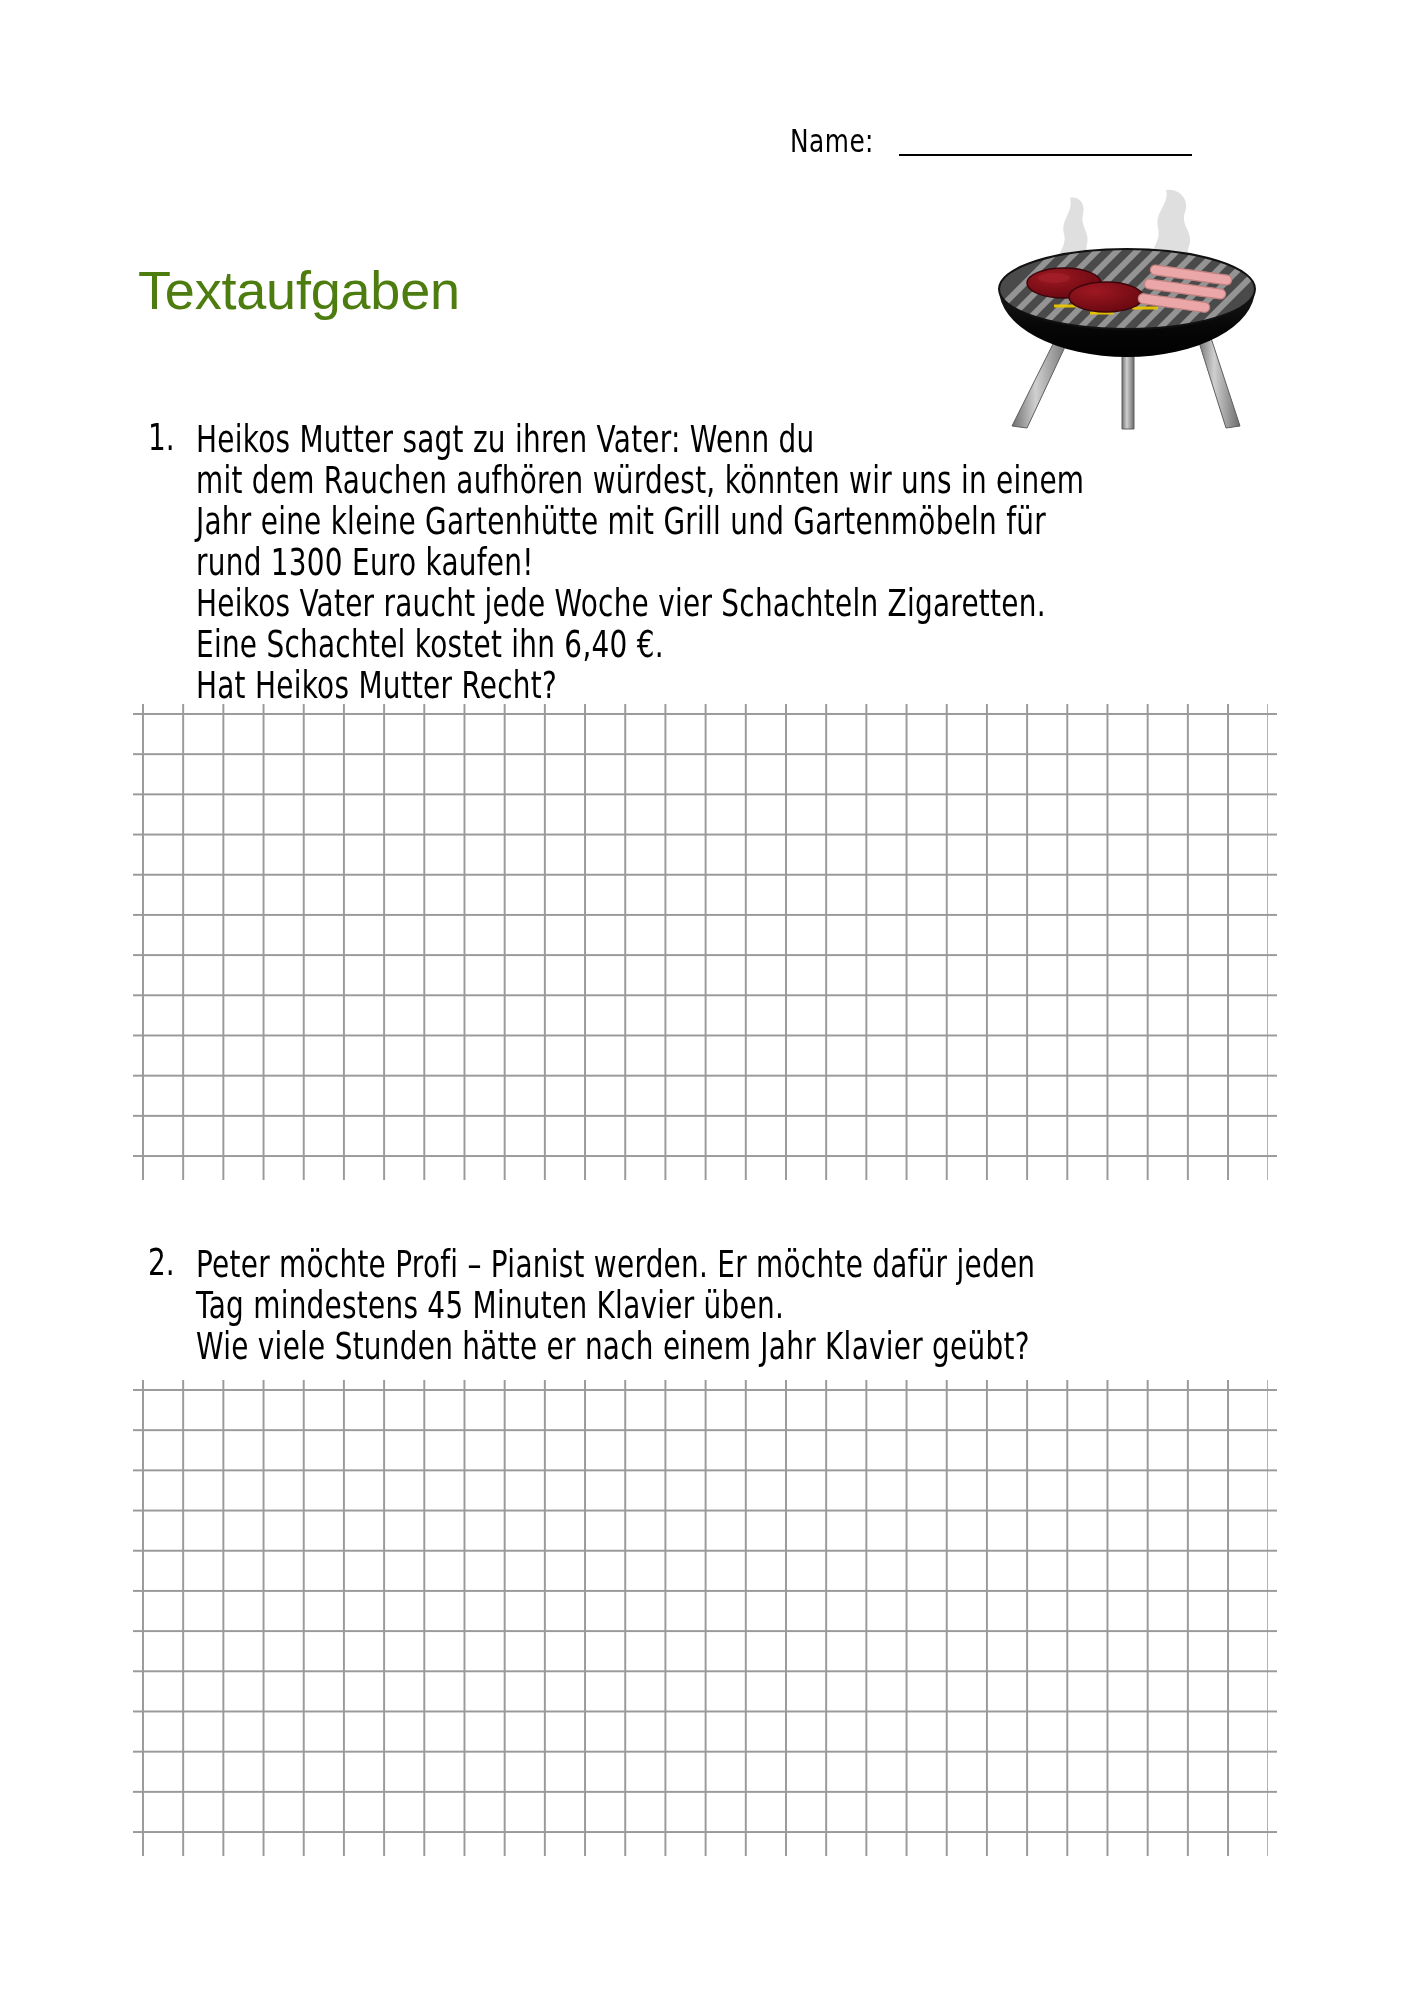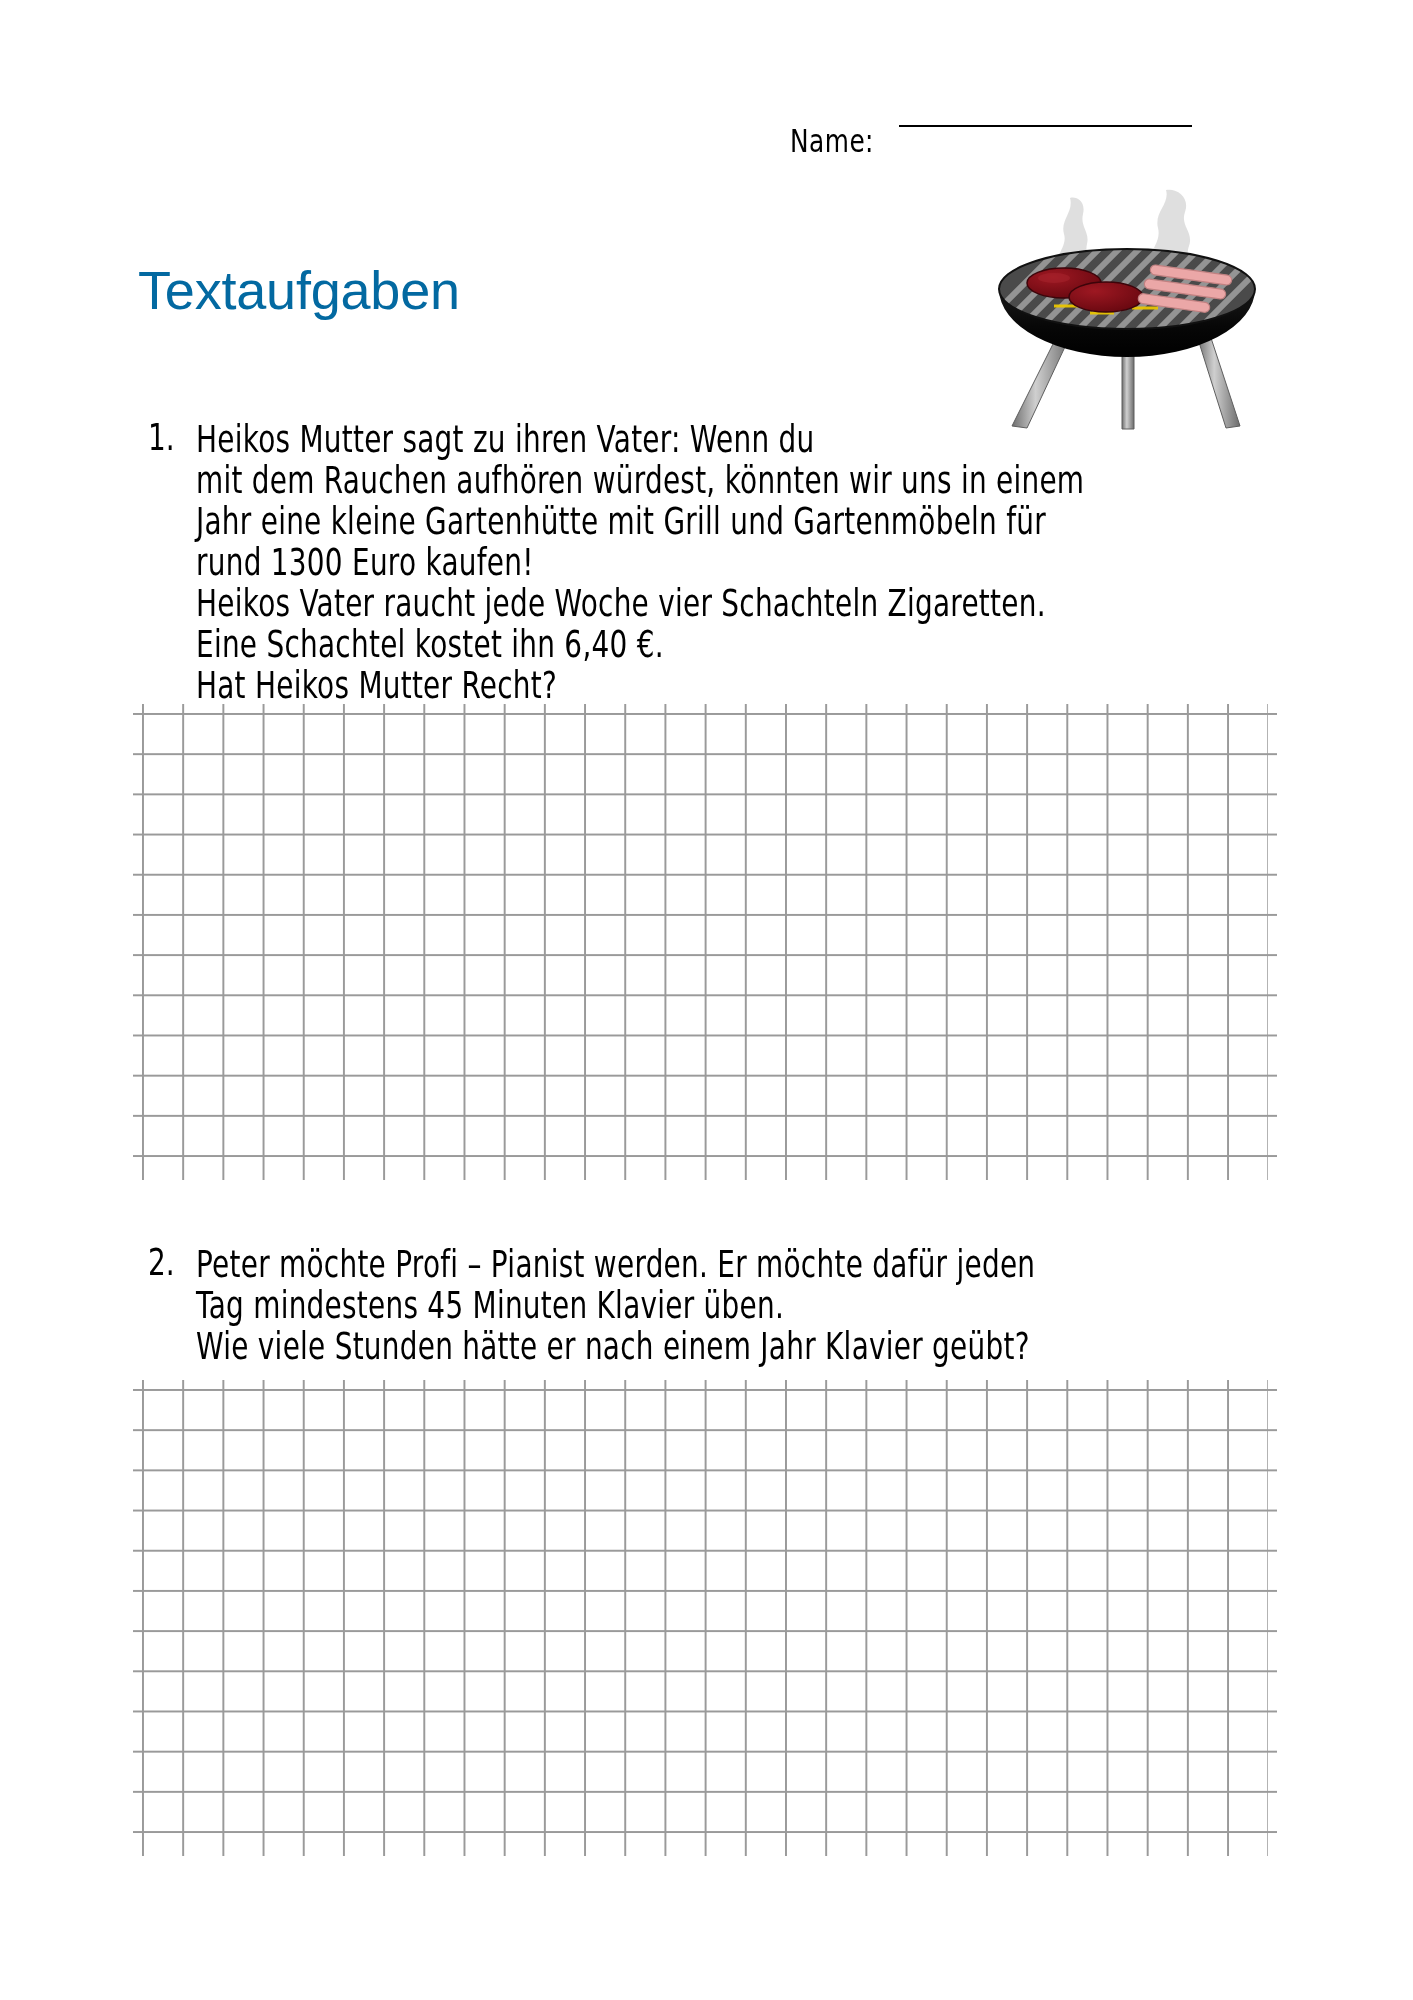--- a/index.html
+++ b/index.html
@@ -20,21 +20,21 @@
     inset: 0;
     background: #fff;
   }
 
   
   .name-row {
     position: absolute;
     left: 790px;
     top: 128px;
     display: flex;
-    align-items: flex-start;
+    align-items: flex-end;
     gap: 18px;
   }
   .name-label {
     font-family: "DejaVu Sans", sans-serif;
     font-size: 27px;
     font-weight: 400;
     letter-spacing: 0.5px;
     color: #000;
     transform: scaleY(1.18) scaleX(0.92);
     transform-origin: left bottom;
@@ -49,21 +49,21 @@
   }
 
   
   .title {
     position: absolute;
     left: 138px;
     top: 259px;
     font-family: "Liberation Sans", sans-serif;
     font-size: 54px;
     font-weight: 400;
-    color: #0369a1;
+    color: #4d7c0f;
     letter-spacing: -0.2px;
     white-space: nowrap;
   }
 
   
   .grill {
     position: absolute;
     left: 982px;
     top: 186px;
     width: 290px;

